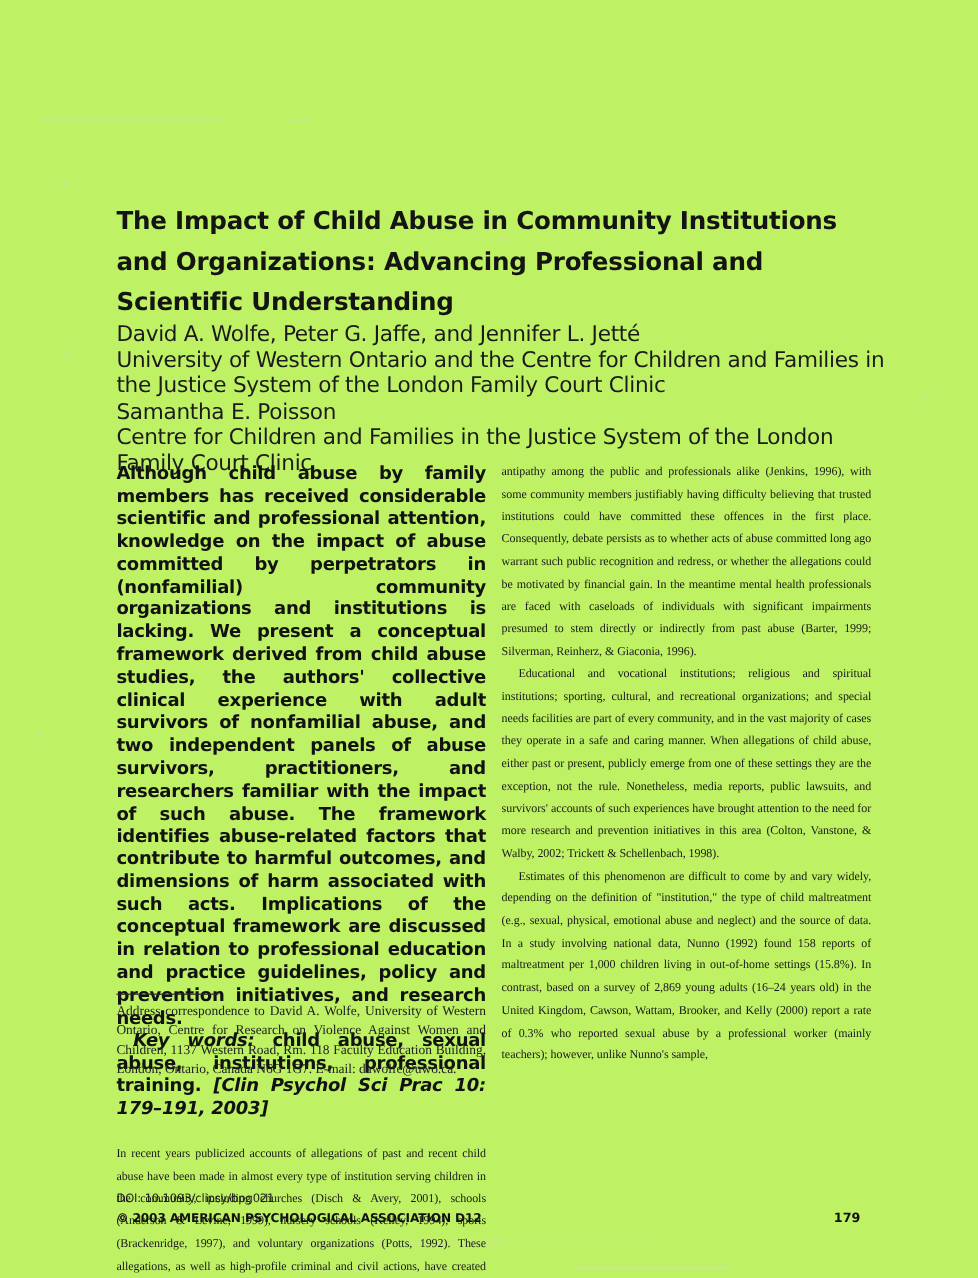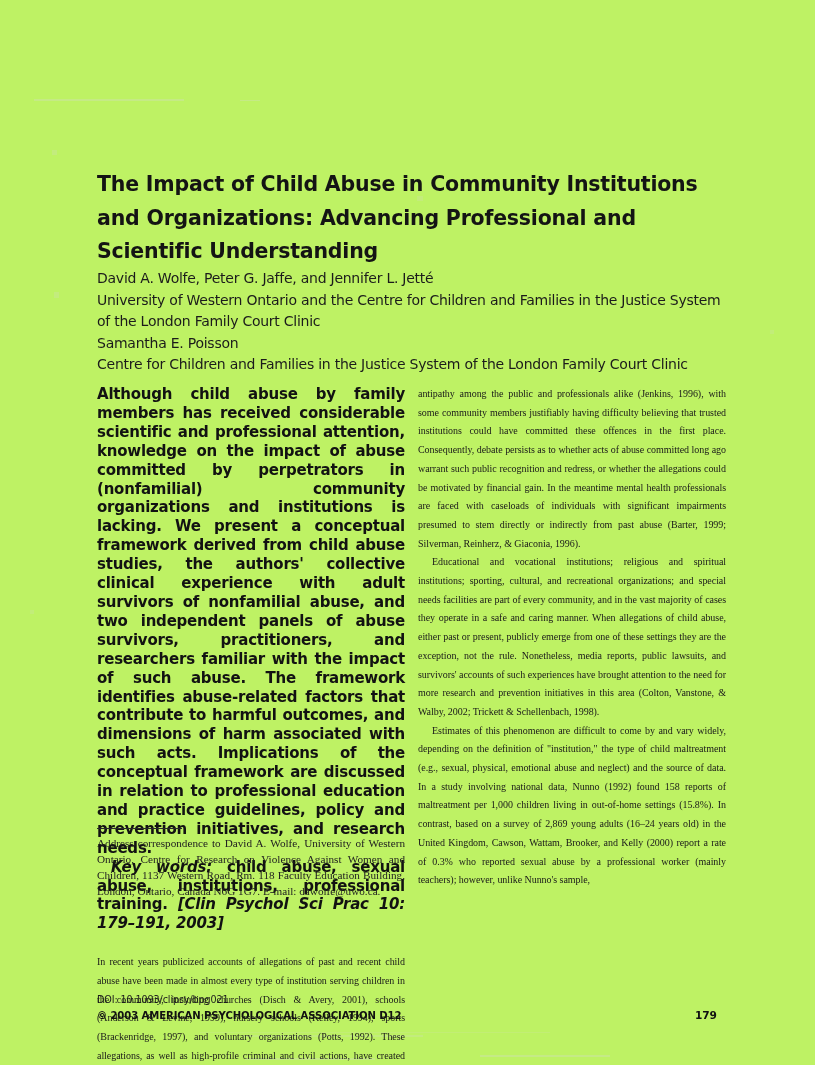--- a/index.html
+++ b/index.html
@@ -56,21 +56,21 @@
     margin: 0;
   }
 
   
   .byline-block {
     position: absolute;
     left: 97px;
     top: 268px;
     width: 640px;
     font-family: "DejaVu Sans", sans-serif;
-    font-size: 14px;
+    font-size: 18px;
     line-height: 21.6px;
     color: #1b1b1b;
     letter-spacing: -0.25px;
   }
   .byline-line { white-space: pre-wrap; }
 
   
   .col {
     position: absolute;
     top: 385px;

